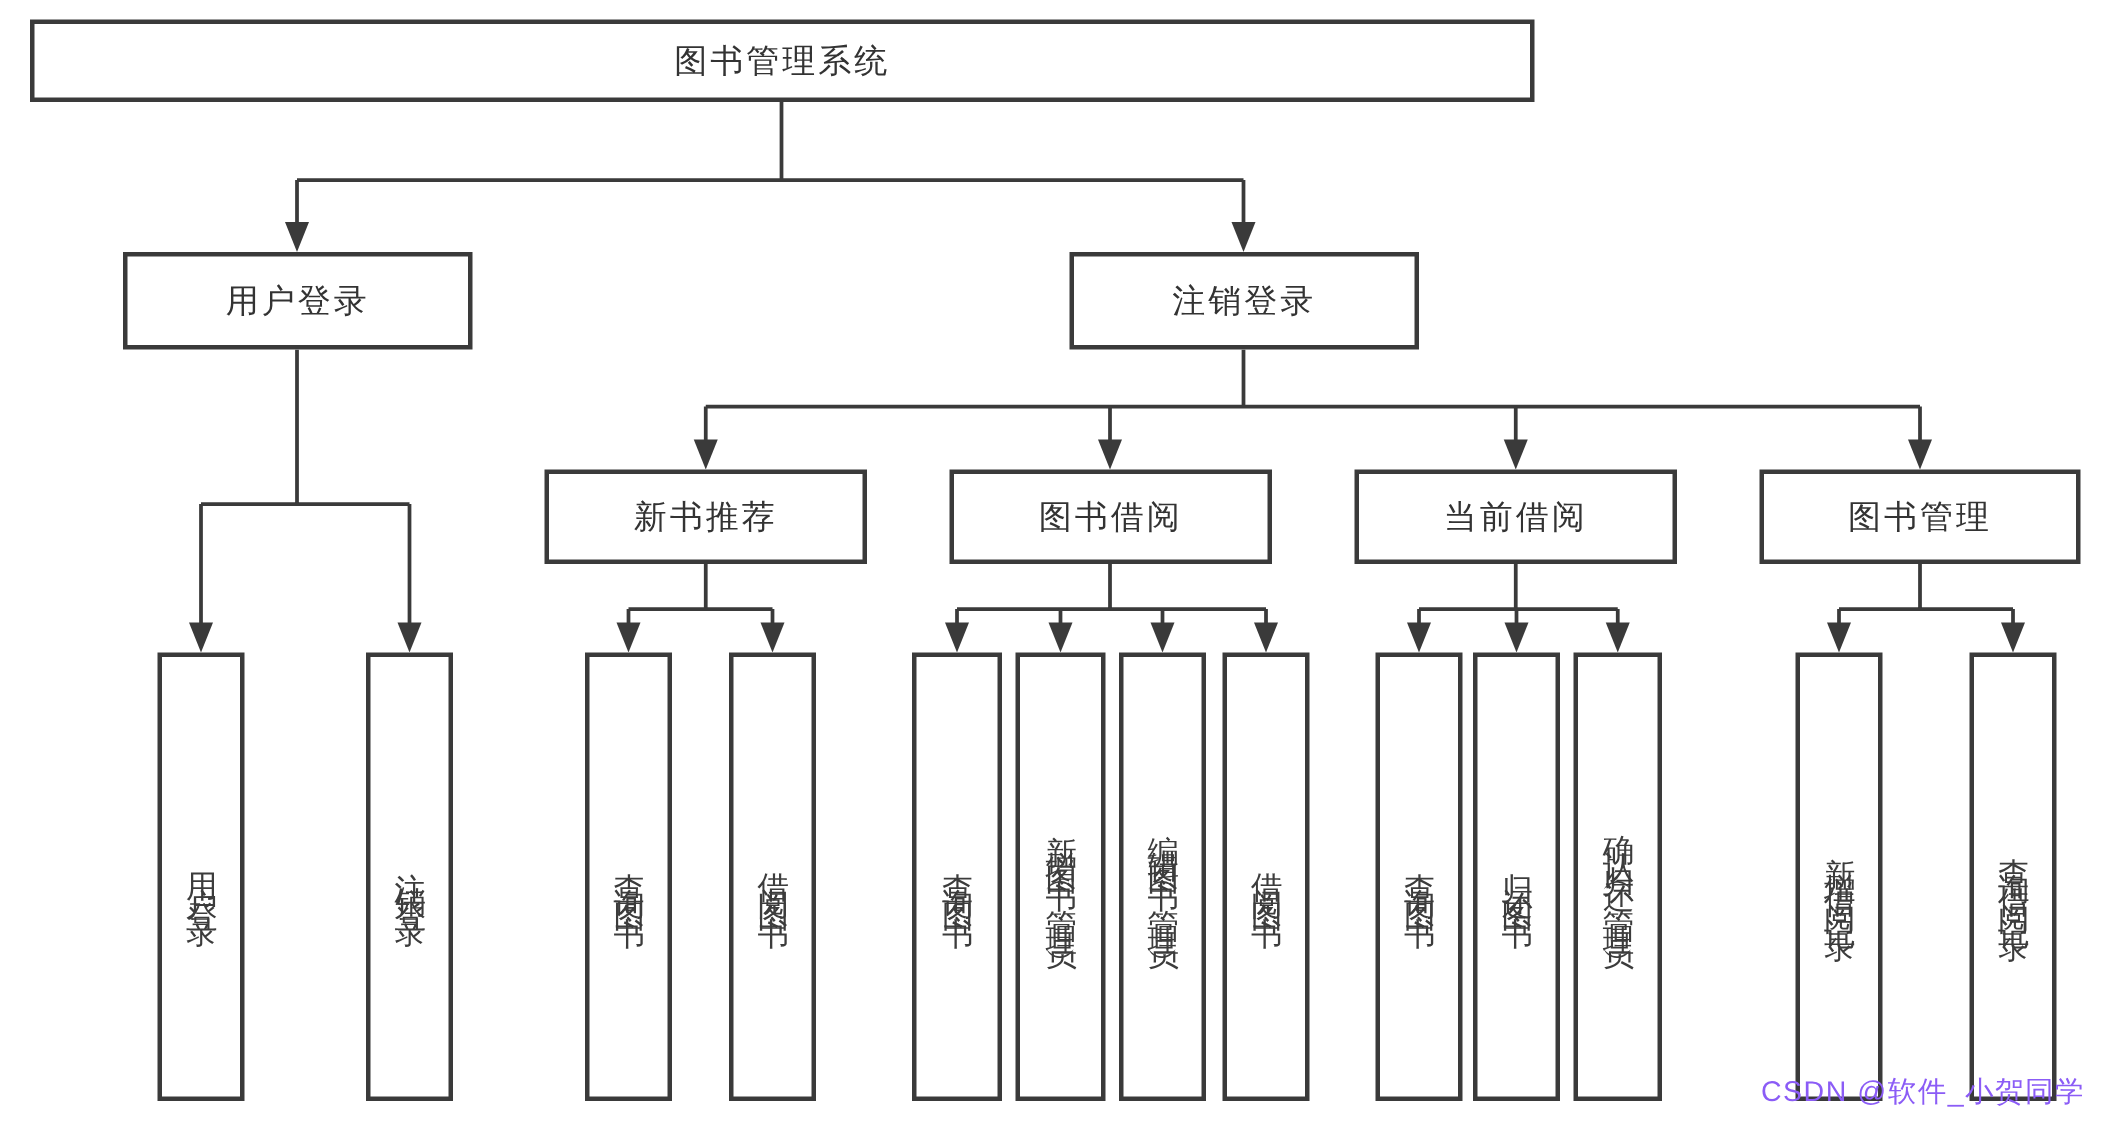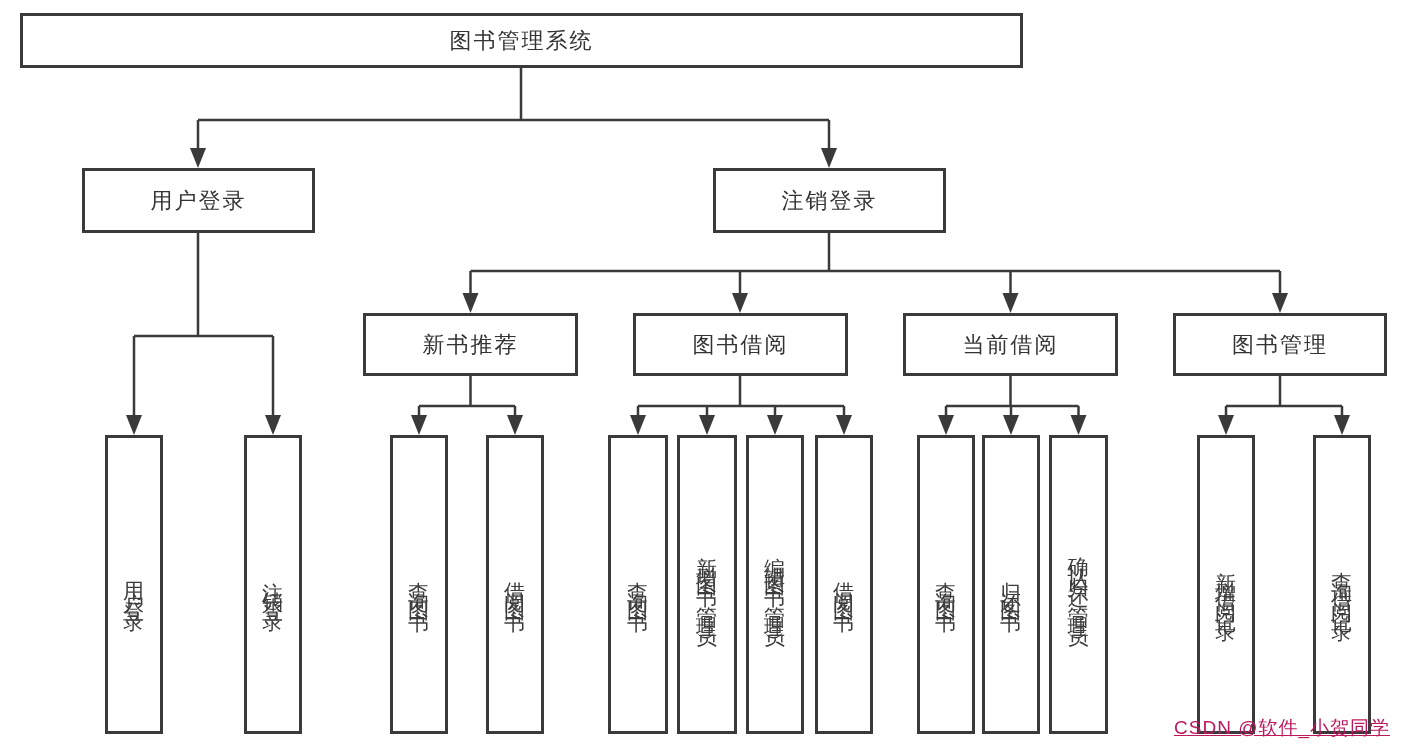--- a/index.html
+++ b/index.html
@@ -15,21 +15,21 @@
   }
   .vnode{
     position:absolute;box-sizing:border-box;border:3px solid #3a3a3a;background:#ffffff;
     display:flex;align-items:center;justify-content:center;
     font-size:21px;color:#3c3c3c;
   }
   .vnode span{
     writing-mode:vertical-rl;text-orientation:mixed;letter-spacing:10px;line-height:1;
   }
   .watermark{
-    position:absolute;right:15px;bottom:6px;font-size:19px;color:#be185d;letter-spacing:1px;text-decoration:underline;
+    position:absolute;right:15px;bottom:6px;font-size:19px;color:#8b5cf6;letter-spacing:1px;
   }
 </style>
 </head>
 <body>
 
 <div class="stage">
 
   <svg class="connectors" viewBox="0 0 1405 747" xmlns="http://www.w3.org/2000/svg">
       <path d="M 521 68 L 521 120 M 198 120 L 829 120" stroke="#3a3a3a" stroke-width="2.5" fill="none" stroke-linejoin="round"></path>
       <path d="M 198 120 L 198 153" stroke="#3a3a3a" stroke-width="2.5" fill="none"></path>

